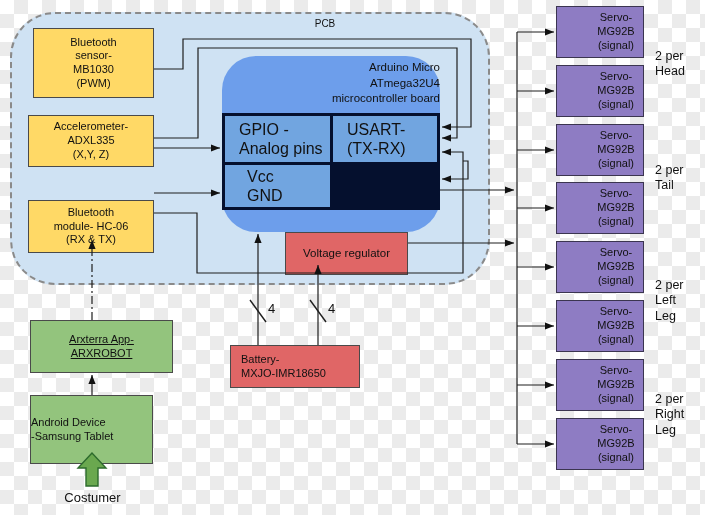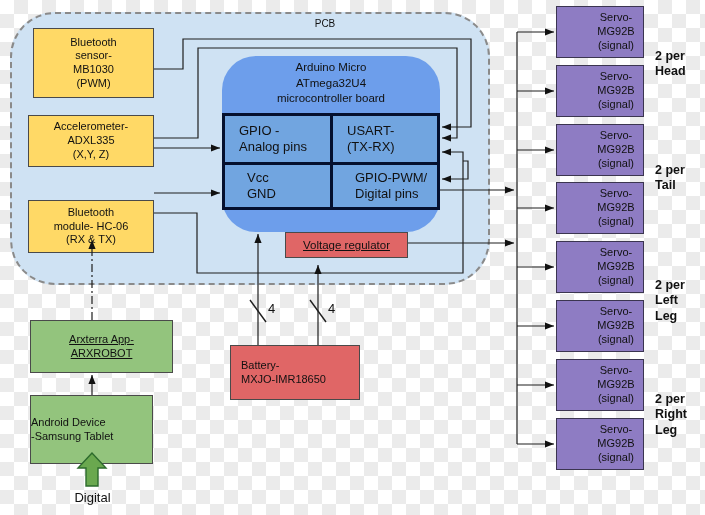--- a/index.html
+++ b/index.html
@@ -25,42 +25,42 @@
   }
   .yellow{background:#ffd966;}
   .red{background:#e06666;}
   .green{background:#93c47d;}
   .purple{background:#8e7cc3;}
   .mcu{
     left:222px;top:56px;width:218px;height:176px;
     background:#6d9eeb;border-radius:34px;
   }
   .mcu-title{
-    left:222px;top:60px;width:218px;text-align:center;
+    left:222px;top:60px;width:218px;text-align:right;
     font-size:11.5px;line-height:1.35;white-space:pre-line;
   }
   .mcu-grid{
     left:222px;top:113px;width:218px;height:97px;
     display:grid;grid-template-columns:105px 1fr;grid-template-rows:46px 1fr;
     gap:3px;background:#05102e;border:3px solid #05102e;
   }
   .quad{
     background:#71a5e0;display:flex;flex-direction:column;justify-content:center;
-    font-size:13px;line-height:1.2;white-space:pre-line;padding-left:14px;
+    font-size:16px;line-height:1.2;white-space:pre-line;padding-left:14px;
   }
   .quad.right{padding-left:22px;}
-  .vreg{left:285px;top:232px;width:123px;height:26px;font-size:11.5px;text-decoration:underline;}
-  .battery{left:230px;top:345px;width:130px;height:55px;justify-content:flex-start;text-align:left;padding-left:10px;}
+  .vreg{left:285px;top:232px;width:123px;height:43px;font-size:11.5px;}
+  .battery{left:230px;top:345px;width:130px;height:43px;justify-content:flex-start;text-align:left;padding-left:10px;}
   .arxterra{left:30px;top:320px;width:143px;height:53px;text-decoration:underline;}
   .android{left:30px;top:395px;width:123px;height:69px;justify-content:flex-start;text-align:left;}
   .ultra{left:33px;top:28px;width:121px;height:70px;}
   .accel{left:28px;top:115px;width:126px;height:52px;}
   .bt{left:28px;top:200px;width:126px;height:53px;}
   .servo{left:556px;width:88px;height:52px;border:1px solid #3b3550;padding-left:32px;}
-  .grp{left:655px;width:50px;font-size:12.5px;line-height:1.22;white-space:pre-line;font-weight:bold;}
+  .grp{left:655px;width:50px;font-size:12.5px;line-height:1.22;white-space:pre-line;}
   .buswidth{font-size:13px;width:16px;}
   .customer{left:45px;top:490px;width:95px;text-align:center;font-size:13px;}
   svg.wires{left:0;top:0;width:705px;height:515px;pointer-events:none;}
 </style>
 </head>
 <body>
 
 <div class="stage">
 
   <div class="abs pcb"></div>
@@ -81,35 +81,33 @@
   <div class="abs mcu-title">Arduino Micro
 ATmega32U4
 microcontroller board</div>
   <div class="abs mcu-grid">
     <div class="quad">GPIO -
 Analog pins</div>
     <div class="quad">USART-
 (TX-RX)</div>
     <div class="quad right">Vcc
 GND</div>
-    <div class="quad right">GPIO-PWM/
-Digital pins</div>
   </div>
 
   <div class="abs box red vreg">Voltage regulator</div>
   <div class="abs box red battery">Battery-
 MXJO-IMR18650</div>
   <div class="abs buswidth" style="left:268px;top:301px;">4</div>
   <div class="abs buswidth" style="left:328px;top:301px;">4</div>
 
   <div class="abs box green arxterra">Arxterra App-
 ARXROBOT</div>
   <div class="abs box green android">Android Device
 -Samsung Tablet</div>
-  <div class="abs customer">Digital</div>
+  <div class="abs customer">Costumer</div>
 
   <div class="abs box purple servo" style="top:6px;">Servo-
 MG92B
 (signal)</div>
   <div class="abs box purple servo" style="top:65px;">Servo-
 MG92B
 (signal)</div>
   <div class="abs box purple servo" style="top:124px;">Servo-
 MG92B
 (signal)</div>

